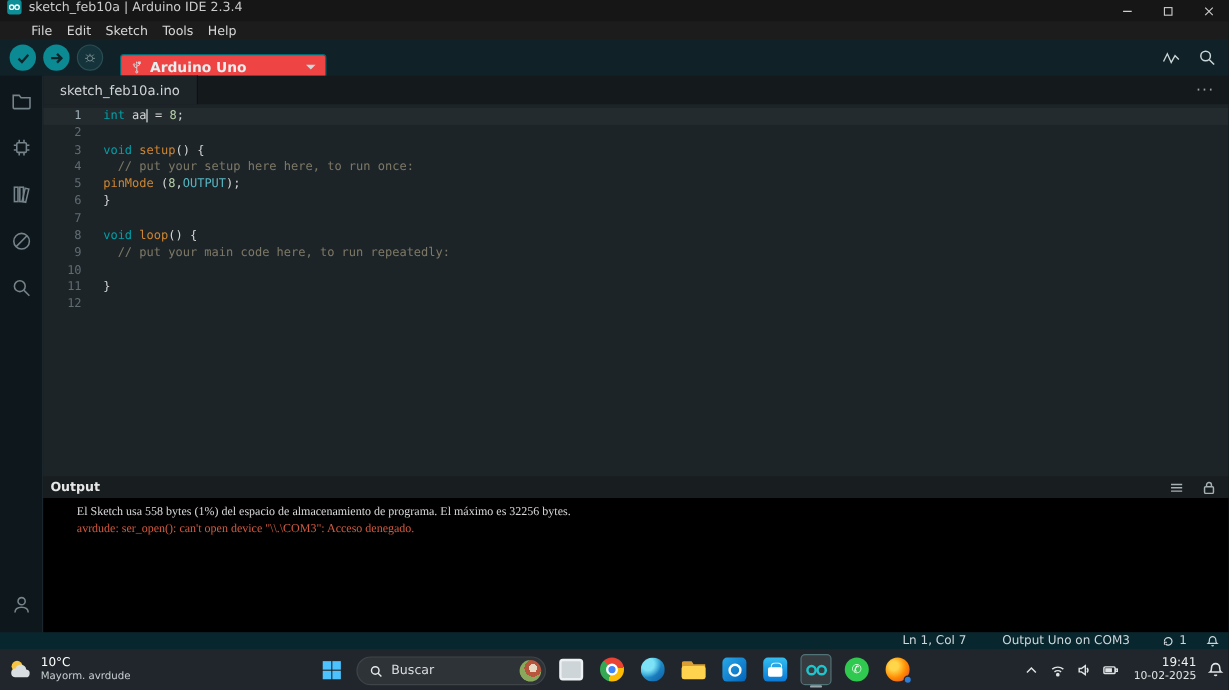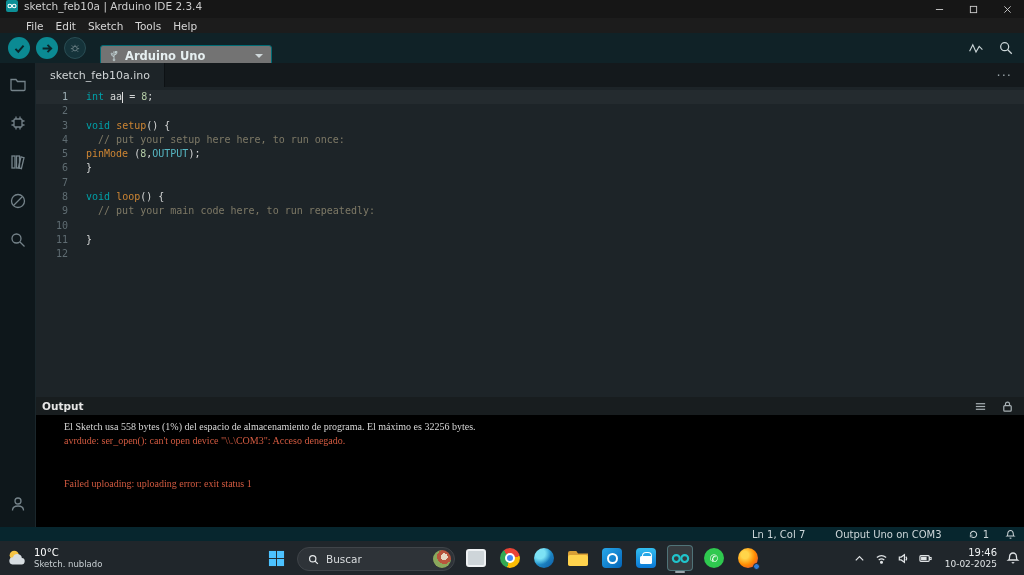--- a/index.html
+++ b/index.html
@@ -19,21 +19,21 @@
   .menubar { height:15px; background:#1c1c1c; display:flex; align-items:center; padding-left:20px; flex:none; }
   .menu-item { font-size:10.5px; color:#d6d6d6; padding:0 6px; }
 
   
   .toolbar { height:30px; background:#102227; display:flex; align-items:center; padding:0 10px 0 8px; gap:6px; flex:none; }
   .tbtn { width:22px; height:22px; border-radius:50%; display:flex; align-items:center; justify-content:center; flex:none; }
   .tbtn.filled { background:#0b8a93; }
   .tbtn.filled svg { stroke:#0a262b; stroke-width:2.4; fill:none; width:13px; height:13px; }
   .tbtn.ghost { background:#15333a; border:1px solid #2a4d54; }
   .tbtn.ghost svg { stroke:#7d8f94; stroke-width:1.2; fill:none; width:14px; height:14px; }
-  .board-select { margin-left:8px; width:172px; height:22px; display:flex; align-items:center; gap:6px; padding:0 8px; background:#737373; border:1px solid #006b74; border-radius:3px;margin-top:16px; }
+  .board-select { margin-left:8px; width:172px; height:22px; display:flex; align-items:center; gap:6px; padding:0 8px; background:#ef4444; border:1px solid #006b74; border-radius:3px;margin-top:16px; }
   .board-select svg { width:10px; height:14px; stroke:#d0e3e5; stroke-width:1.2; fill:none; }
   .board-label { font-size:11.5px; font-weight:bold; color:#e6eff0; }
   .caret-down { margin-left:auto; width:0; height:0; border-left:4px solid transparent; border-right:4px solid transparent; border-top:4px solid #cfd8da; }
   .toolbar-right { margin-left:auto; display:flex; gap:14px; align-items:center; }
   .toolbar-right svg { width:16px; height:16px; stroke:#ccd6d8; stroke-width:1.4; fill:none; }
 
   
   .main { flex:1; display:flex; min-height:0; }
   .sidebar { width:36px; background:#0e171b; border-right:1px solid #1a262b; display:flex; flex-direction:column; align-items:center; padding-top:12px; gap:21px; flex:none; }
   .sidebar svg { width:18px; height:18px; stroke:#75838a; stroke-width:1.3; fill:none; }
@@ -259,21 +259,20 @@
               <path d="M4.8 6V4.5a2.2 2.2 0 0 1 4.4 0V6"></path>
             </svg>
         </div>
       </div>
 
       <div class="console" id="console-lines">
           <div class="console-line info">El Sketch usa 558 bytes (1%) del espacio de almacenamiento de programa. El máximo es 32256 bytes.</div>
           <div class="console-line error">avrdude: ser_open(): can't open device "\\.\COM3": Acceso denegado.</div>
           <div class="console-line info">&nbsp;</div>
           <div class="console-line info">&nbsp;</div>
-          <div class="console-line error">Failed uploading: uploading error: exit status 1</div>
         </div>
     </div>
   </div>
 
   <div class="ide-statusbar">
     <span class="sb-pos">Ln 1, Col 7</span>
     <span class="sb-board">Output Uno on COM3</span>
     <span class="sb-sync">
       <svg viewBox="0 0 14 14">
           <path d="M3 7a4 4 0 1 1 1.2 2.8"></path>
@@ -290,21 +289,21 @@
   </div>
 
   <div class="taskbar">
     <div class="tb-weather">
       <svg viewBox="0 0 24 24">
         <circle cx="9" cy="9" r="5" fill="#f6c445"></circle>
         <path d="M7 19a4 4 0 0 1 .6-7.95A5 5 0 0 1 17.3 12a3.5 3.5 0 0 1-.8 7z" fill="#d8dee2"></path>
       </svg>
       <div>
         <div class="w-temp">10°C</div>
-        <div class="w-cond">Sketch. nublado</div>
+        <div class="w-cond">Mayorm. avrdude</div>
       </div>
     </div>
 
     <div class="tb-center">
       <div class="tb-icon">
         <svg class="start-logo" viewBox="0 0 18 18">
             <rect x="1" y="1" width="7.5" height="7.5" fill="#4cc2ff"></rect>
             <rect x="9.5" y="1" width="7.5" height="7.5" fill="#4cc2ff"></rect>
             <rect x="1" y="9.5" width="7.5" height="7.5" fill="#4cc2ff"></rect>
             <rect x="9.5" y="9.5" width="7.5" height="7.5" fill="#4cc2ff"></rect>
@@ -363,21 +362,21 @@
       <svg viewBox="0 0 14 14">
           <path d="M2.5 5.5h2L8 3v8L4.5 8.5h-2z"></path>
           <path d="M9.5 5a3 3 0 0 1 0 4"></path>
         </svg>
       <svg viewBox="0 0 14 14">
           <rect x="1" y="4" width="10" height="6" rx="1"></rect>
           <rect x="11.5" y="6" width="1.5" height="2"></rect>
           <rect x="2.2" y="5.2" width="6" height="3.6" fill="#dfe3e5" stroke="none"></rect>
         </svg>
       <div class="clock">
-        <div class="clock-time">19:46</div>
+        <div class="clock-time">19:41</div>
         <div class="clock-date">10-02-2025</div>
       </div>
       <svg viewBox="0 0 14 14" style="width:14px;height:14px;">
           <path d="M7 2a3.4 3.4 0 0 1 3.4 3.4c0 2.8 1.1 3.6 1.1 3.6H2.5s1.1-.8 1.1-3.6A3.4 3.4 0 0 1 7 2z"></path>
           <path d="M6 11.2a1.1 1.1 0 0 0 2 0"></path>
         </svg>
     </div>
   </div>
 
 </div>

